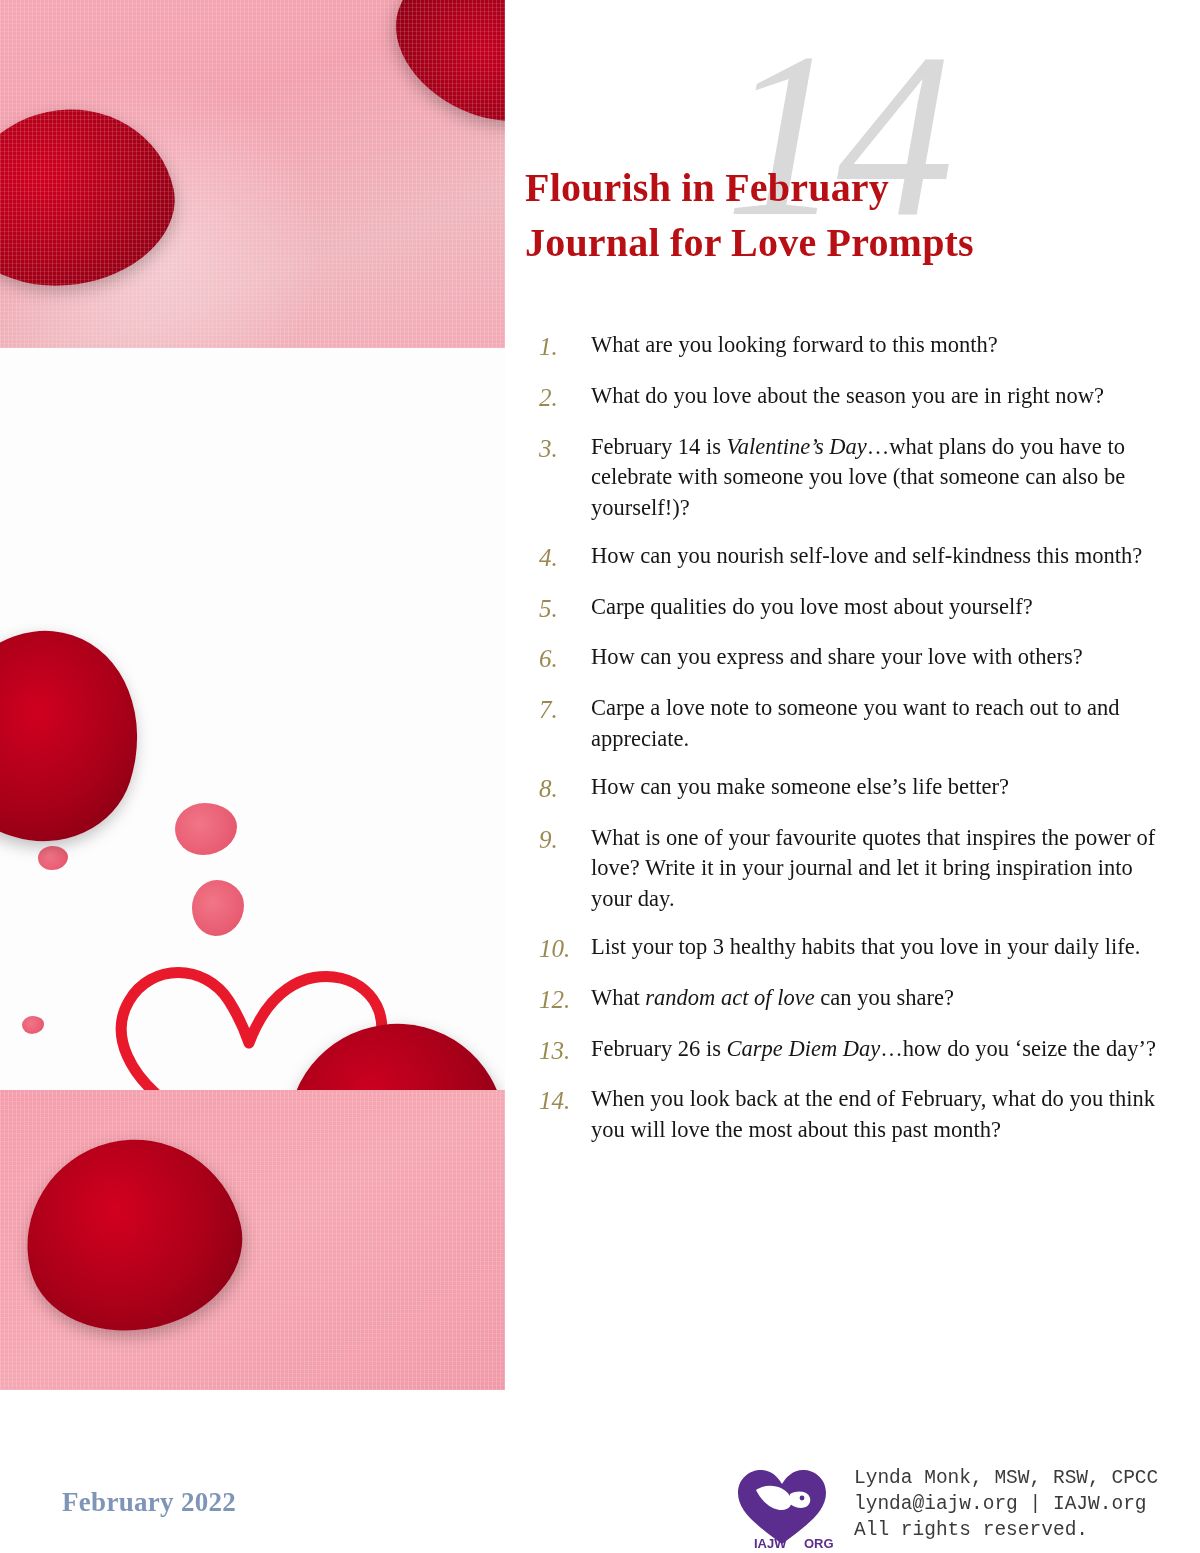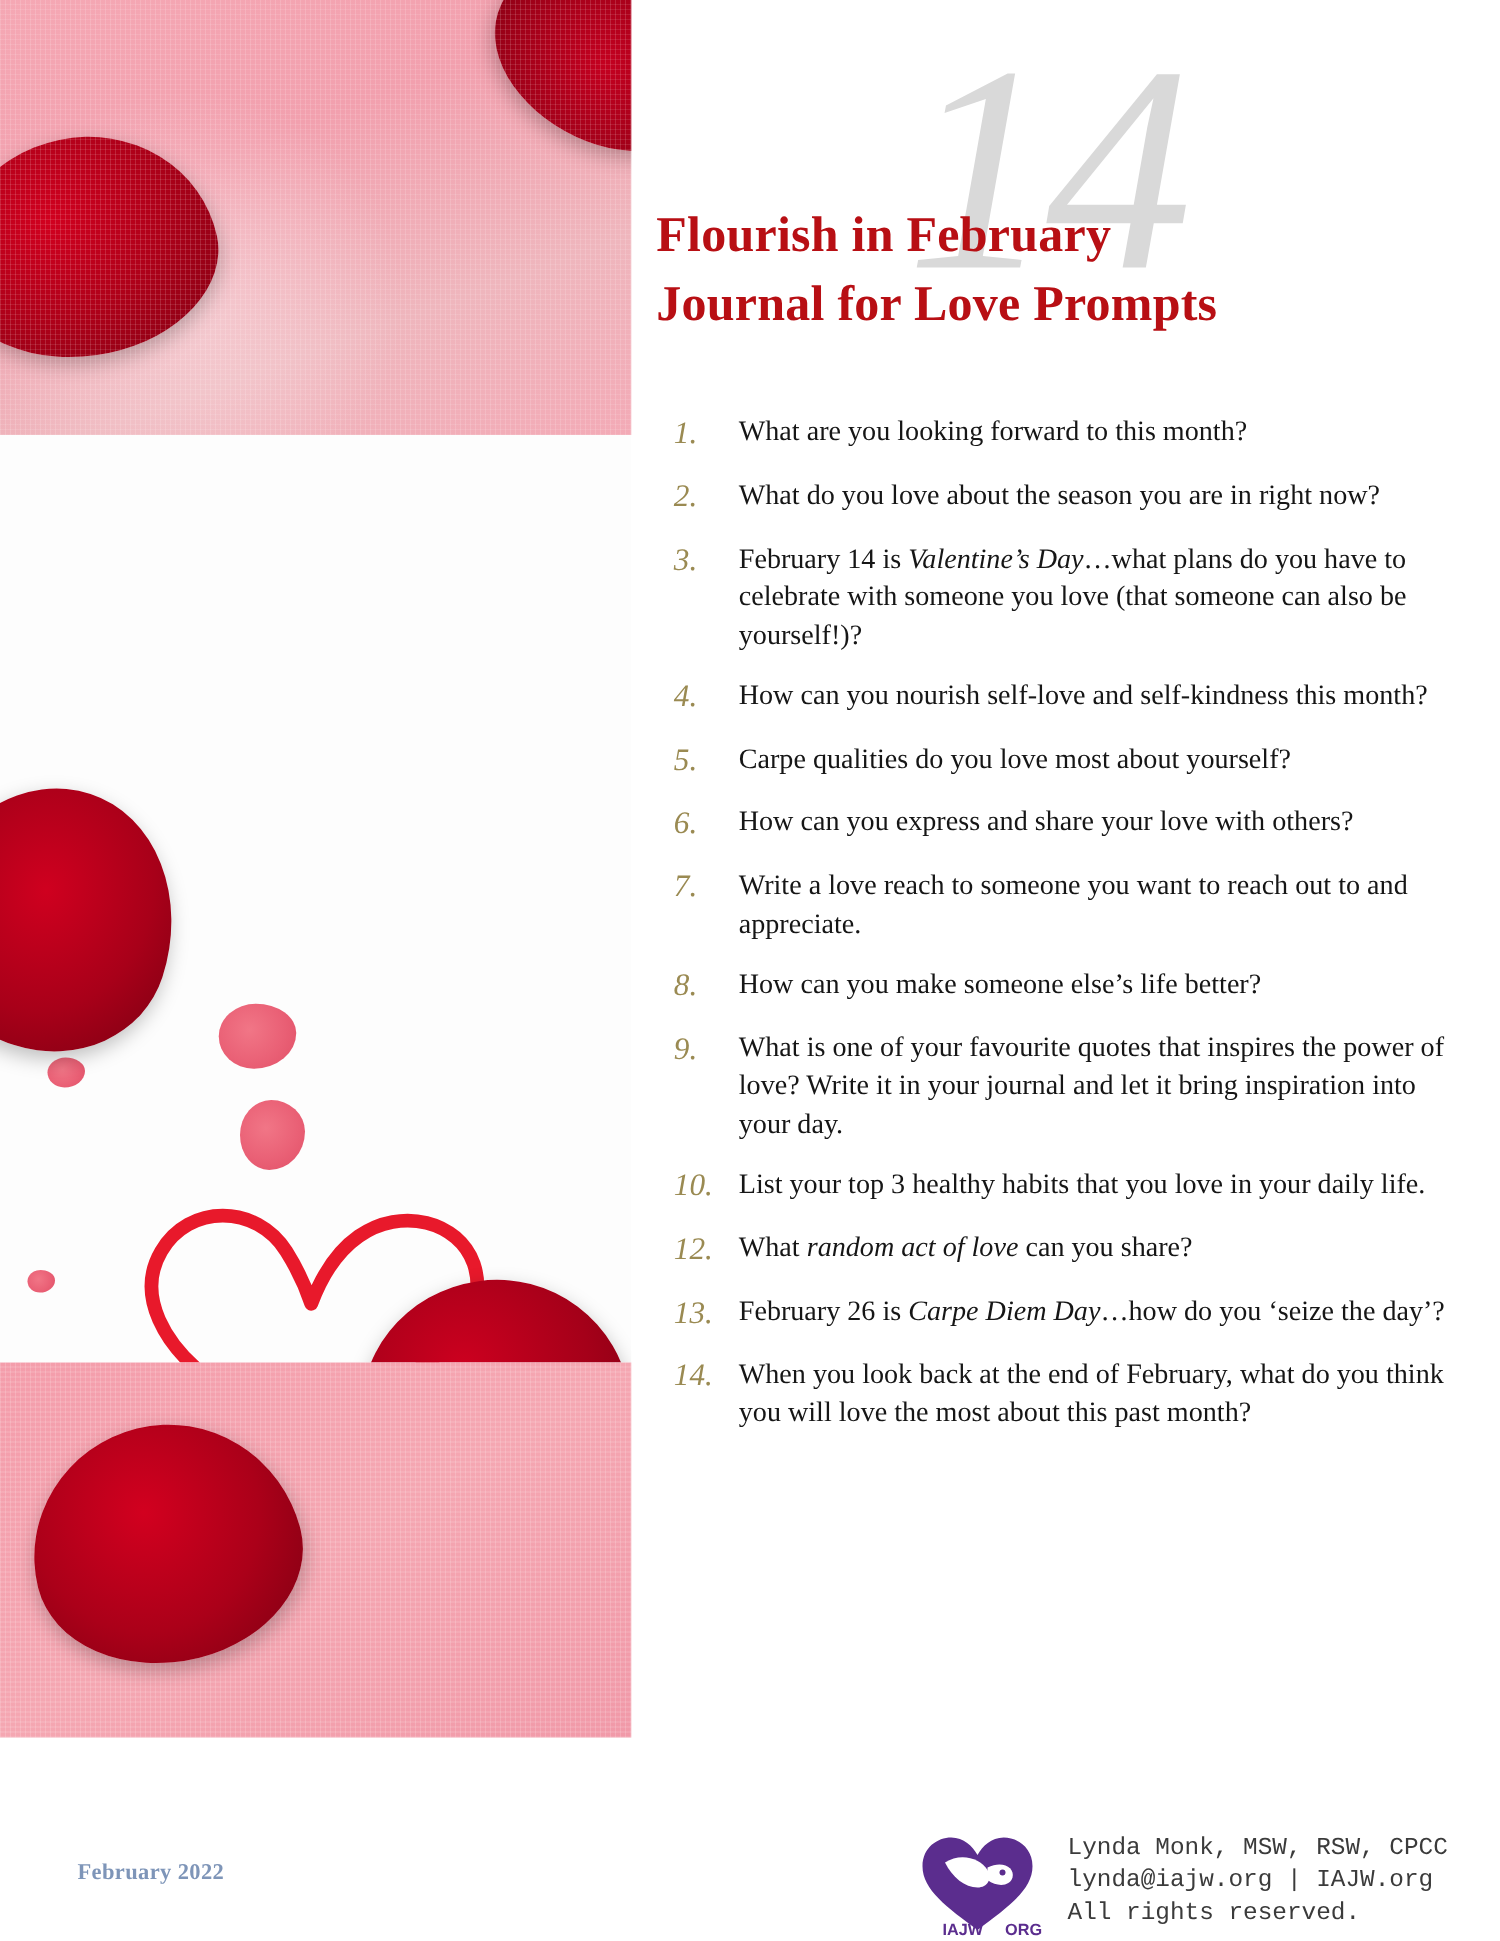--- a/index.html
+++ b/index.html
@@ -166,21 +166,21 @@
   }
   .ptext i { font-style: italic; margin-top: 30px; }
 
   
   .footer-date {
     position: absolute;
     left: 62px;
     top: 1487px;
     font-family: "Liberation Serif", serif;
     font-weight: bold;
-    font-size: 18px;
+    font-size: 27px;
     color: #7e95b8;
     letter-spacing: .3px;
   }
   .footer-right {
     position: absolute;
     left: 728px;
     top: 1460px;
     width: 460px;
     display: flex;
     align-items: flex-start;
@@ -263,21 +263,21 @@
       <div class="prompt">
         <div class="num">5.</div>
         <div class="ptext">Carpe qualities do you love most about yourself?</div>
       </div>
       <div class="prompt">
         <div class="num">6.</div>
         <div class="ptext">How can you express and share your love with others?</div>
       </div>
       <div class="prompt">
         <div class="num">7.</div>
-        <div class="ptext">Write a love reach to someone you want to reach out to and appreciate.</div>
+        <div class="ptext">Carpe a love note to someone you want to reach out to and appreciate.</div>
       </div>
       <div class="prompt">
         <div class="num">8.</div>
         <div class="ptext">How can you make someone else’s life better?</div>
       </div>
       <div class="prompt">
         <div class="num">9.</div>
         <div class="ptext">What is one of your favourite quotes that inspires the power of love? Write it in your journal and let it bring inspiration into your day.</div>
       </div>
       <div class="prompt">

